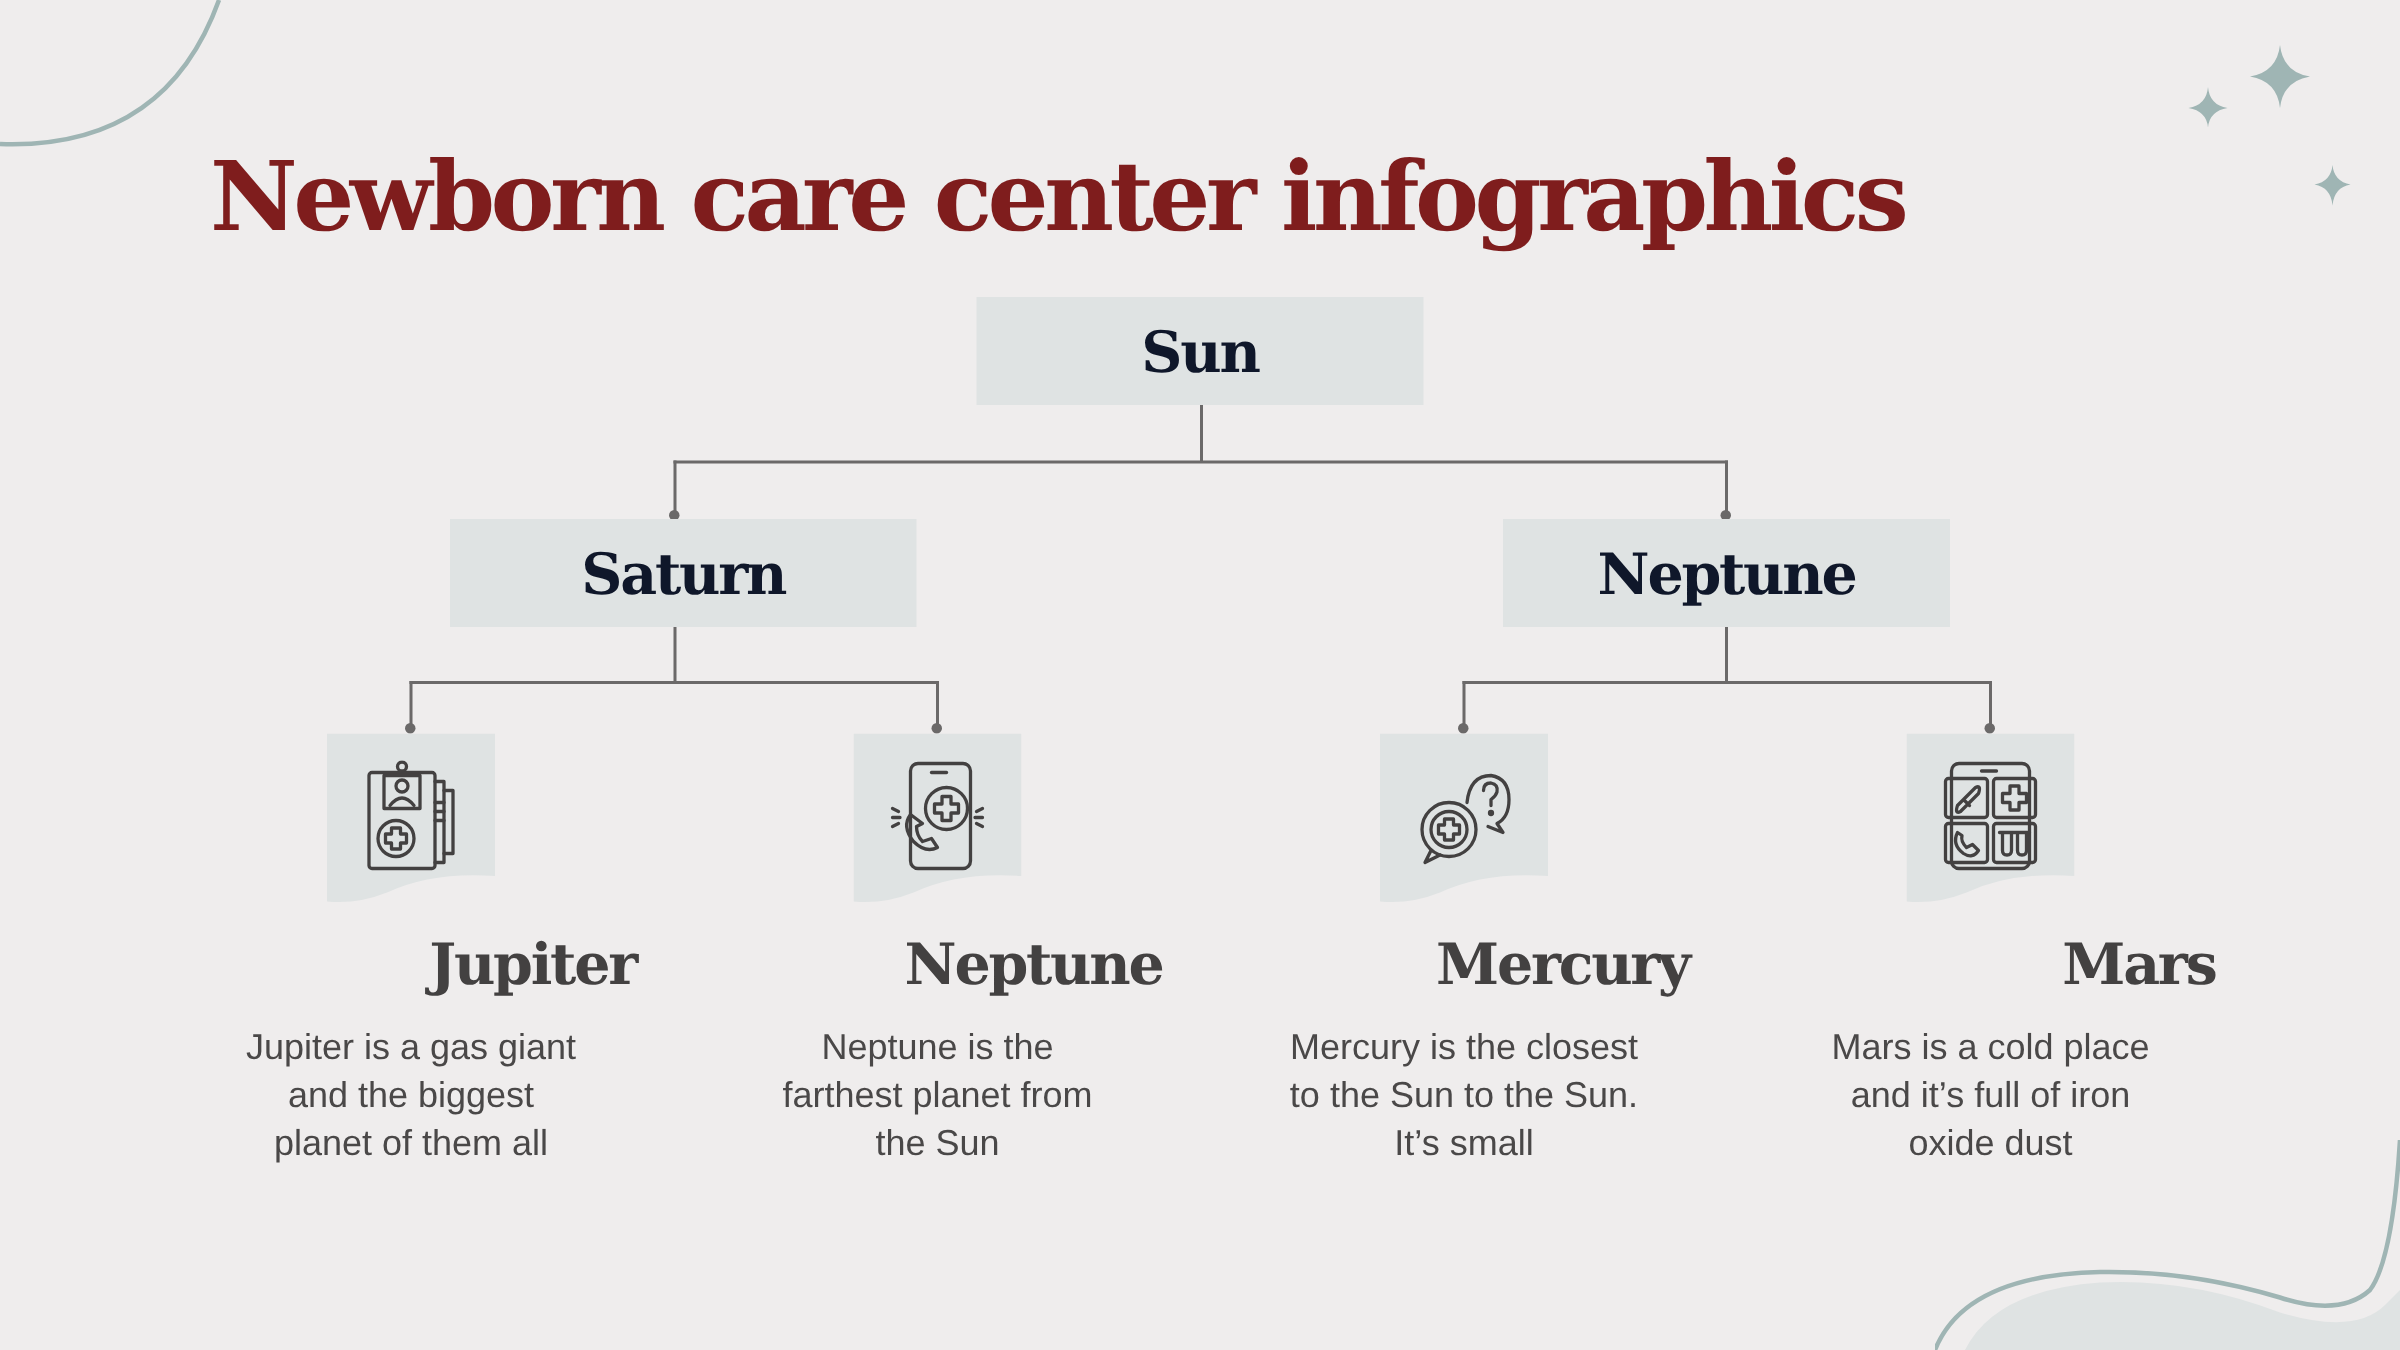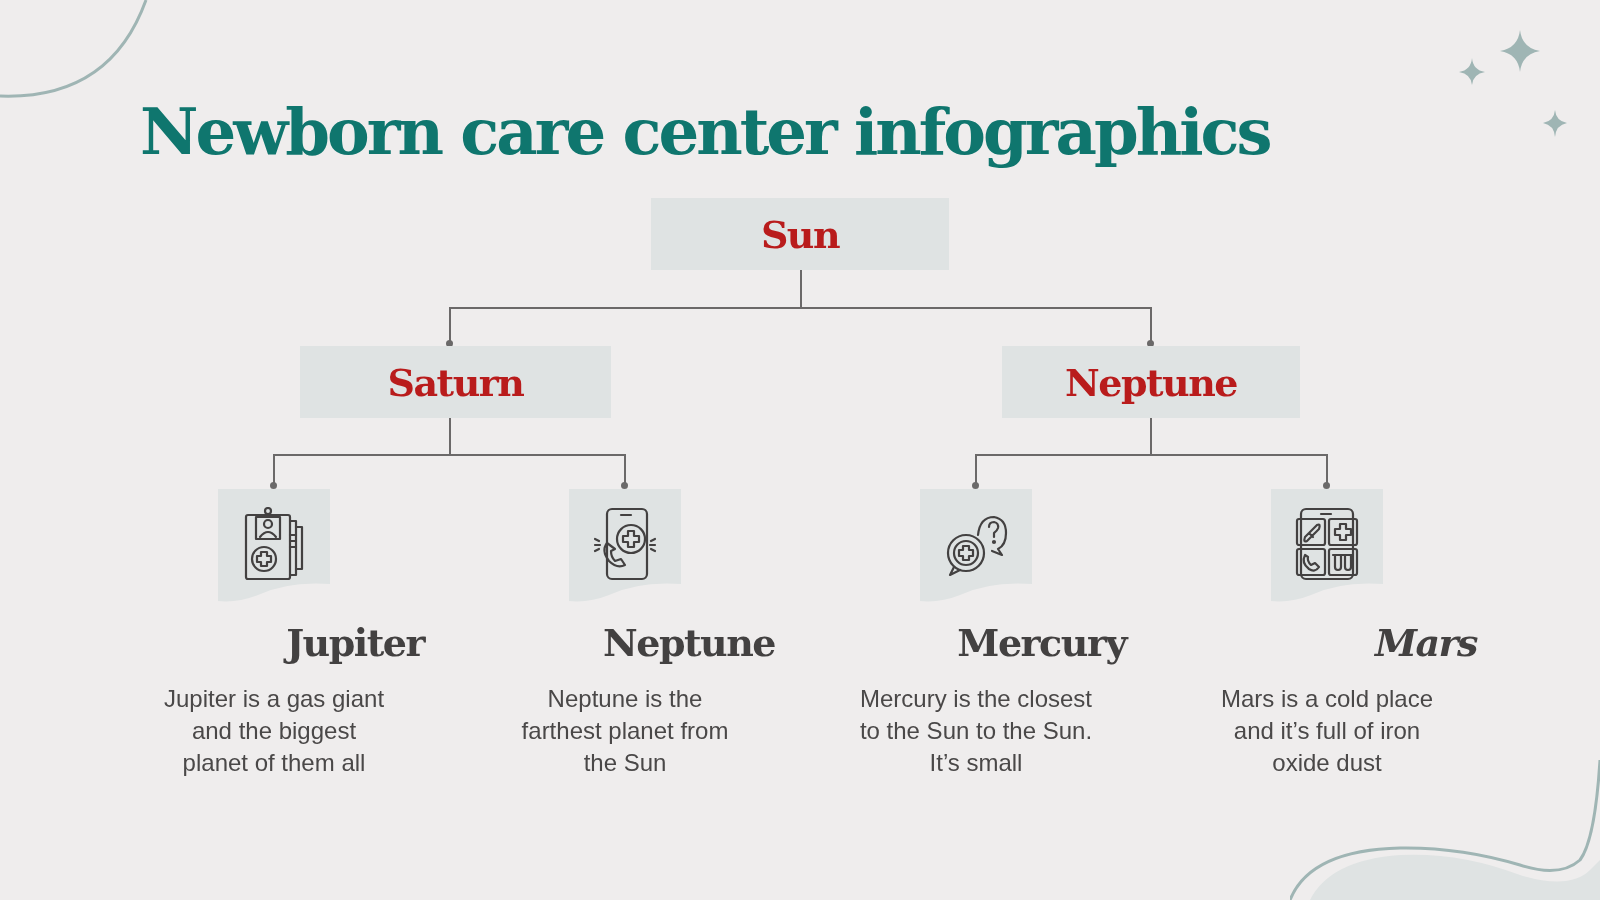--- a/index.html
+++ b/index.html
@@ -5,26 +5,26 @@
   html, body { margin: 0; padding: 0; }
   body {
     width: 1600px; height: 900px; overflow: hidden; position: relative;
     background: #efeded;
     font-family: "DejaVu Sans", sans-serif;
     color: #434141;
   }
   .abs { position: absolute; }
   .serif { font-family: "DejaVu Serif", "Liberation Serif", serif; font-weight: bold; letter-spacing: -1.5px; }
   .title {
-    left: 140px; top: 92px; font-size: 64px; line-height: 80px; color: #0f766e;
+    left: 140px; top: 92px; font-size: 64px; line-height: 80px; color: #7f1d1d;
     letter-spacing: -3px; white-space: nowrap;
   }
   .node {
     background: #dfe3e3; display: flex; align-items: center; justify-content: center;
-    font-size: 38px; color: #b91c1c;
+    font-size: 38px; color: #0f172a;
   }
   .line { background: #6b6969; }
   .dot { width: 7px; height: 7px; border-radius: 50%; background: #6b6969; }
   .tab { width: 112px; height: 120px; }
   .tab svg.bg { position: absolute; left: 0; top: 0; }
   .tab .icon { position: absolute; left: 24px; top: 18px; width: 64px; height: 74px; }
   .leaf-title { width: 300px; text-align: right; font-size: 38px; line-height: 50px; }
   .leaf-desc {
     width: 300px; text-align: center; font-family: Liberation Sans, sans-serif;
     font-size: 24px; line-height: 32px; color: #4a4848;
@@ -143,21 +143,21 @@
     <path d="M10 30 L22 18 Q26 16 24 22 L12 34 Q8 36 10 30 Z M14 26 L18 30"></path>
     <path d="M45 17 H51 V22 H56 V28 H51 V33 H45 V28 H40 V22 H45 Z"></path>
     <path d="M10 48 Q6 56 14 62 Q20 66 24 60 L20 56 L16 58 Q12 54 13 50 Z"></path>
     <path d="M40 48 V60 Q40 63 43 63 Q46 63 46 60 V48 M50 48 V60 Q50 63 53 63 Q56 63 56 60 V48 M38 48 H48 M48 48 H58"></path>
   </svg>
 </div>
 
 <div class="abs leaf-title serif" style="left:124px;top:618px;">Jupiter</div>
 <div class="abs leaf-title serif" style="left:475px;top:618px;">Neptune</div>
 <div class="abs leaf-title serif" style="left:826px;top:618px;">Mercury</div>
-<div class="abs leaf-title serif" style="left:1177px;top:618px;font-style:italic;">Mars</div>
+<div class="abs leaf-title serif" style="left:1177px;top:618px;">Mars</div>
 
 <div class="abs leaf-desc" style="left:124px;top:683px;">
   <div>Jupiter is a gas giant</div>
   <div>and the biggest</div>
   <div>planet of them all</div>
 </div>
 <div class="abs leaf-desc" style="left:475px;top:683px;">
   <div>Neptune is the</div>
   <div>farthest planet from</div>
   <div>the Sun</div>

